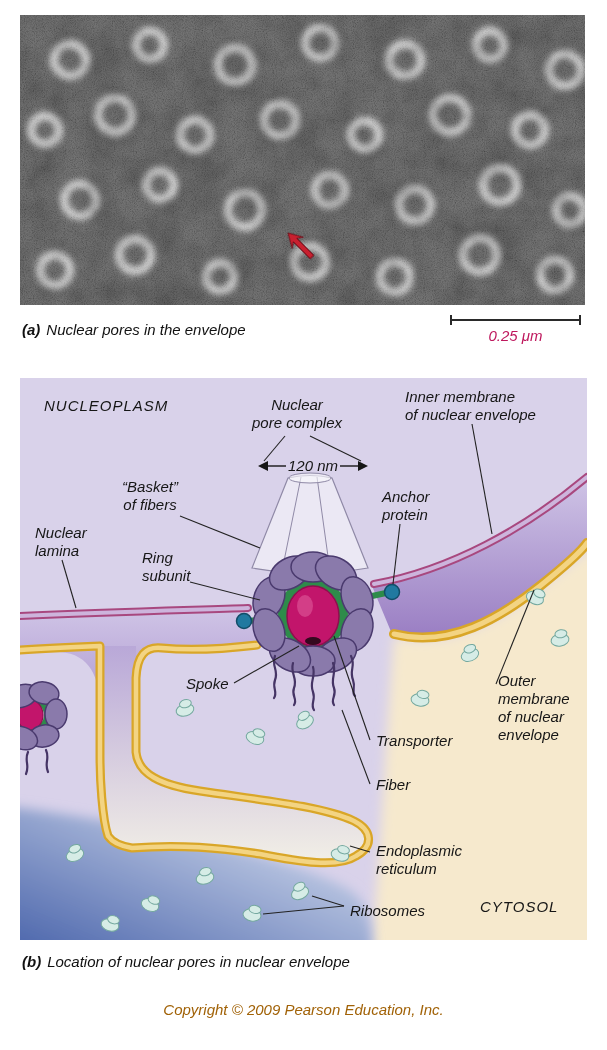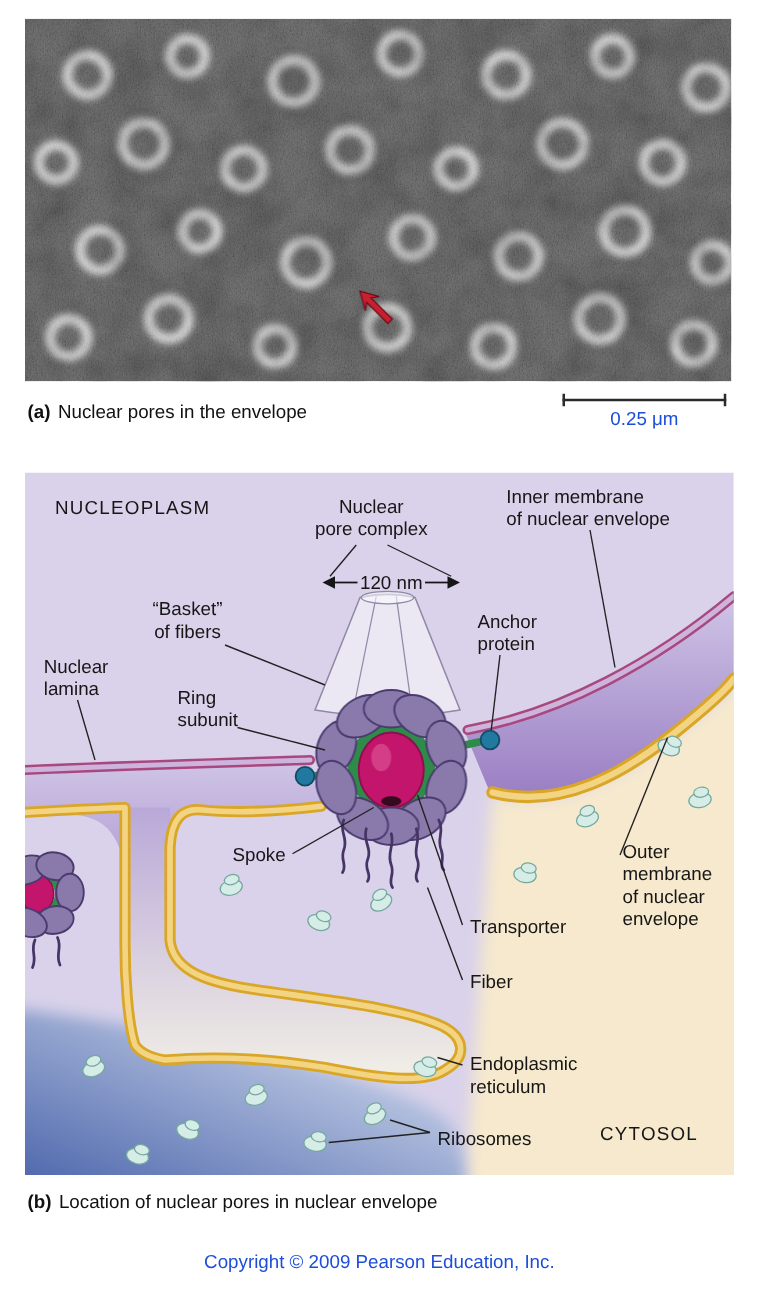--- a/index.html
+++ b/index.html
@@ -1,32 +1,32 @@
 <!DOCTYPE html>
 <html><head>
 <meta charset="utf-8">
 <style>
   html,body{margin:0;padding:0;background:#ffffff;}
   .page{position:relative;width:607px;height:1050px;background:#fff;overflow:hidden;
-        font-family:"Liberation Sans", sans-serif;color:#161616;}
+        font-family:"Liberation Sans", sans-serif;color:#161616;font-style:italic;}
   .abs{position:absolute;}
   
   #micrograph{left:20px;top:15px;width:565px;height:290px;}
   .caption{font-size:15px;color:#111;}
   .caption b{font-weight:700;margin-right:6px;}
   #caption-a{left:22px;top:321px;}
   #scalebar{left:450px;top:314px;width:131px;}
   #scalebar .bar{position:relative;height:2px;background:#2a2a2a;margin-top:5px;}
   #scalebar .bar:before,#scalebar .bar:after{content:"";position:absolute;top:-4px;width:2px;height:10px;background:#2a2a2a;}
   #scalebar .bar:before{left:0;} #scalebar .bar:after{right:0;}
-  #scalebar .lbl{text-align:center;font-size:15px;margin-top:6px;color:#1d4ed8;}
+  #scalebar .lbl{text-align:center;font-size:15px;margin-top:6px;color:#be185d;}
   
   #diagram{left:20px;top:378px;width:567px;height:562px;}
   #caption-b{left:22px;top:953px;}
-  #footer{left:0;top:1001px;width:607px;text-align:center;font-size:15px;color:#1d4ed8;}
+  #footer{left:0;top:1001px;width:607px;text-align:center;font-size:15px;color:#a16207;}
   
   text{font-family:"Liberation Sans", sans-serif;font-size:15px;fill:#161616;}
   text.region{letter-spacing:1px;}
   .leader{stroke:#222;stroke-width:1.1;fill:none;}
   .ribo ellipse{stroke:#74a89f;stroke-width:1;}
   .pore{fill:none;stroke:#e2e2e2;stroke-width:7;opacity:.82;}
   .subunit{stroke:#4a3a6e;stroke-width:1.5;}
   .fiber{stroke:#453465;stroke-width:2.2;fill:none;stroke-linecap:round;}
 </style>
 </head>

